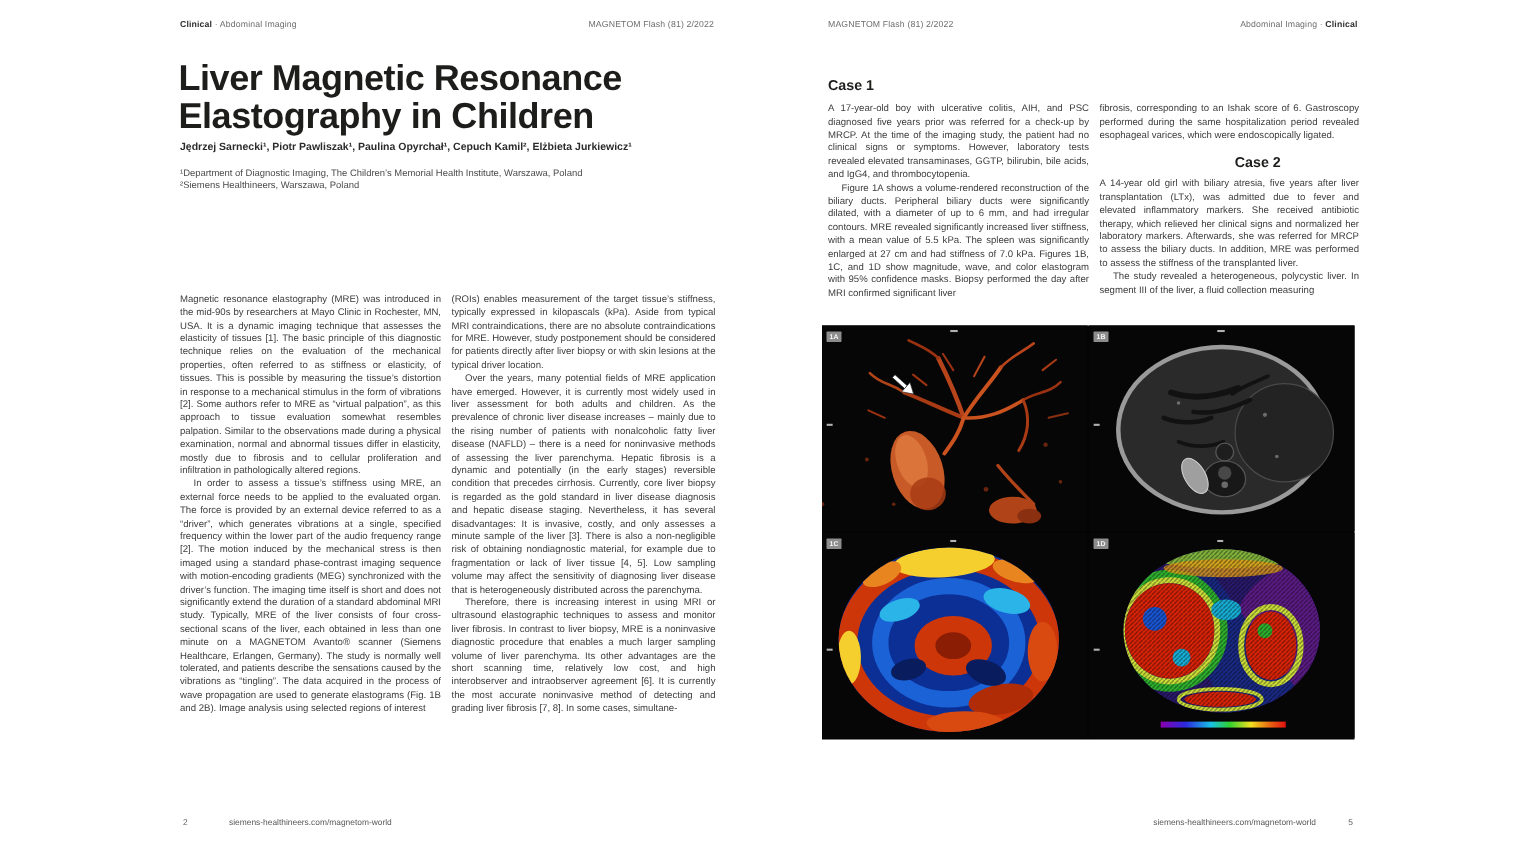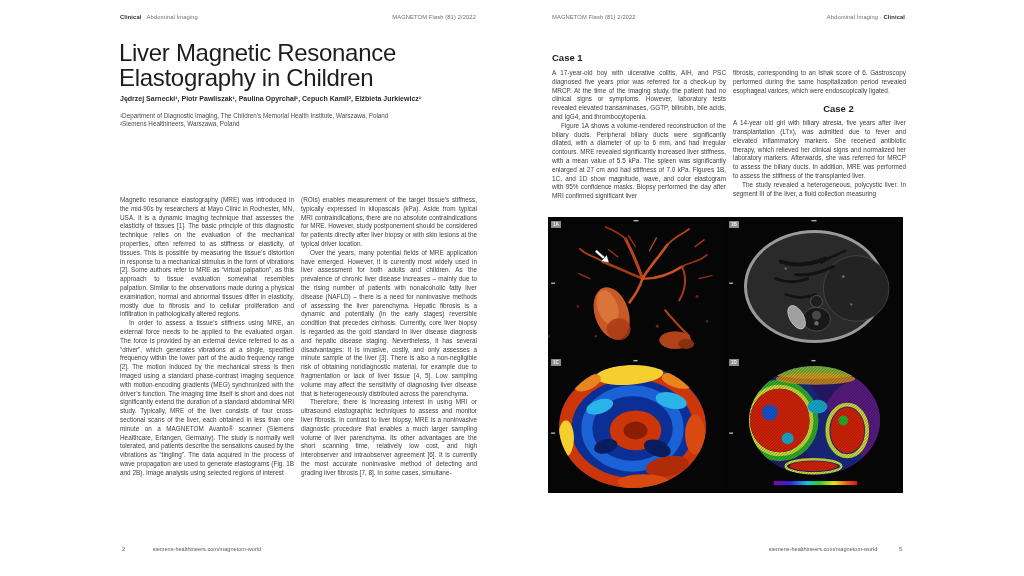--- a/index.html
+++ b/index.html
@@ -3,21 +3,21 @@
 <meta charset="utf-8">
 <style>
   * { margin:0; padding:0; box-sizing:border-box; }
   html,body { width:1024px; height:576px; background:#ffffff; font-family:"Liberation Sans", sans-serif; }
   #spread { position:relative; width:1024px; height:576px; background:#ffffff; overflow:hidden; }
 
   .hdr { position:absolute; top:14px; font-size:5.8px; color:#6e6e6e; letter-spacing:.1px; }
   .hdr b { color:#2f2f2f; font-weight:bold; }
 
   .title { position:absolute; left:119px; top:40px; width:380px;
-           font-size:24px; line-height:25px; font-weight:normal; color:#1d1d1b; letter-spacing:-0.3px; }
+           font-size:24px; line-height:25px; font-weight:bold; color:#1d1d1b; letter-spacing:-0.3px; }
   .authors { position:absolute; left:120px; top:95px; width:370px; font-size:7px; font-weight:bold; color:#2b2b2b; }
   .affils { position:absolute; left:120px; top:112px; width:370px; font-size:6.3px; line-height:8.2px; color:#4a4a4a; }
 
   .col { position:absolute; font-size:6.4px; line-height:8.8px; color:#3d3d3d; text-align:justify; }
   .col p { margin:0; }
   .col p.ind { text-indent:9px; }
 
   .case-h { font-size:9.5px; font-weight:bold; color:#1d1d1b;text-align:center; }
   .case-h.gap { margin-top:10px; margin-bottom:5px;margin-left:38px; }
 

